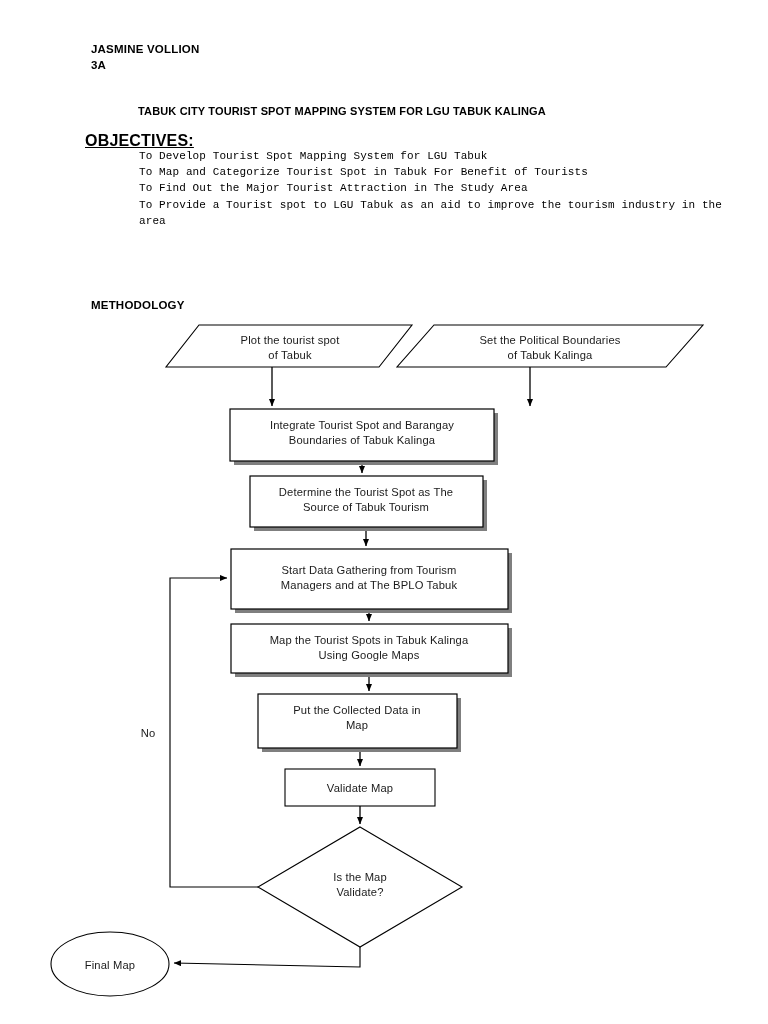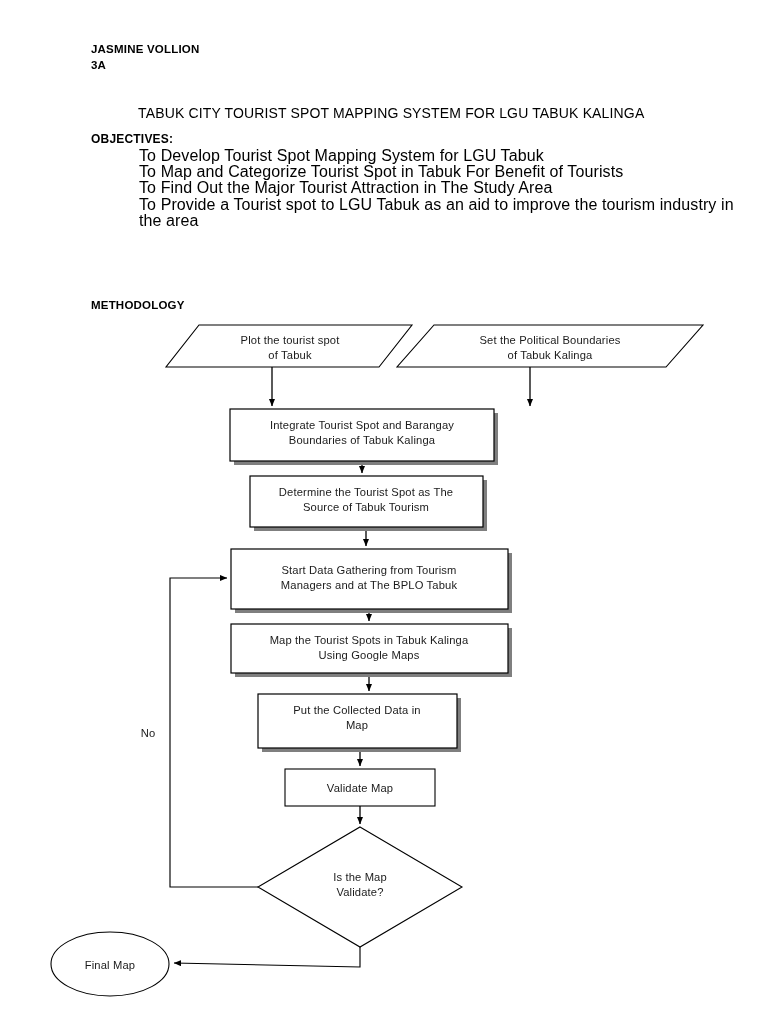--- a/index.html
+++ b/index.html
@@ -39,41 +39,43 @@
     letter-spacing: 0.2px;
     line-height: 15.5px;
   }
   .author-name { display: block; }
   .author-section { display: block; }
 
   .doc-title {
     position: absolute;
     left: 138px;
     top: 105px;
-    font-size: 14px;
-    font-weight: normal;
+    font-size: 11px;
+    font-weight: bold;
     letter-spacing: 0.15px;
   }
 
   .objectives-label {
     position: absolute;
-    left: 91px;
+    left: 85px;
     top: 132px;
-    font-size: 12px;
+    font-size: 16px;
     font-weight: bold;
     letter-spacing: 0.2px;
+    text-decoration: underline;
   }
   .objectives-list {
     position: absolute;
     left: 139px;
     top: 148px;
     width: 600px;
-    font-size: 16px;
+    font-size: 11px;
     line-height: 16.2px;
     letter-spacing: 0.1px;
+    font-family: Liberation Mono, monospace;
   }
   .objective-item {
     display: block;
     white-space: normal;
   }
 
   .methodology-label {
     position: absolute;
     left: 91px;
     top: 299px;

